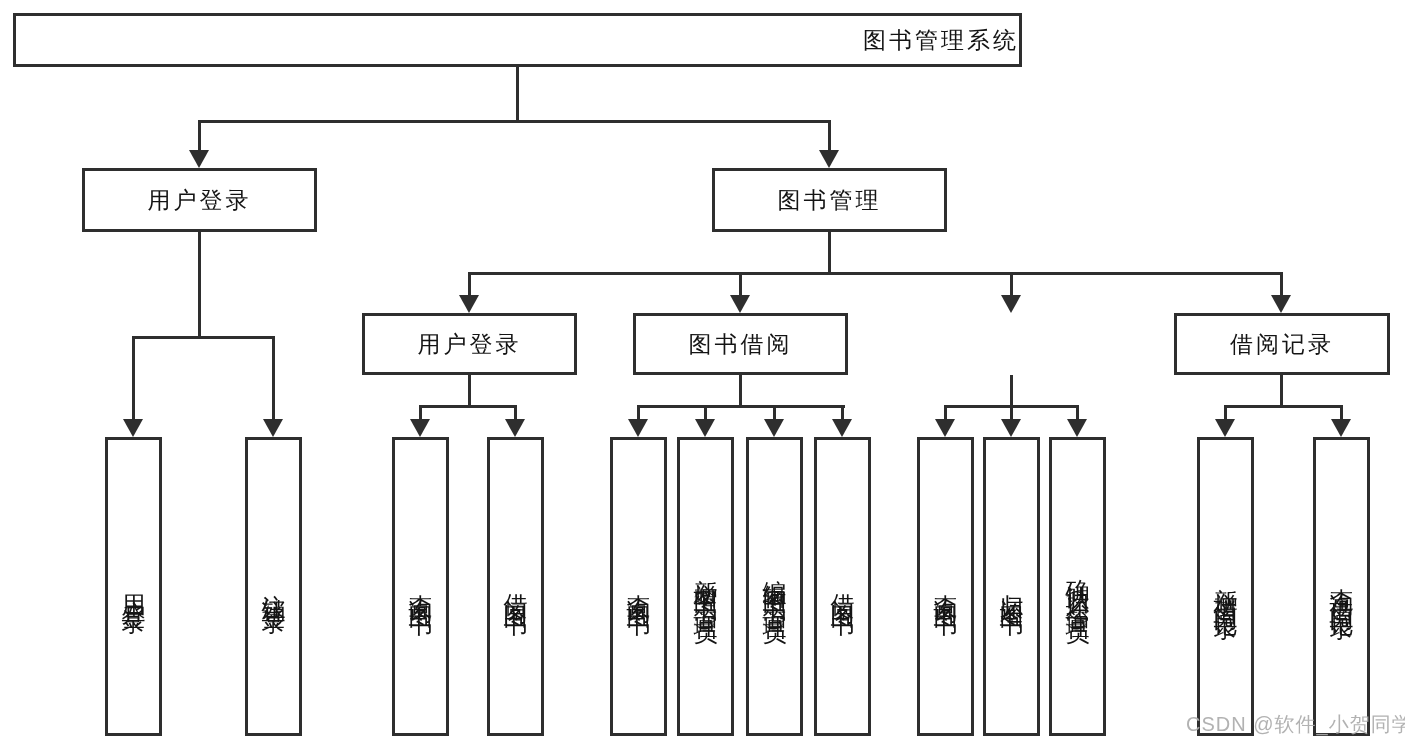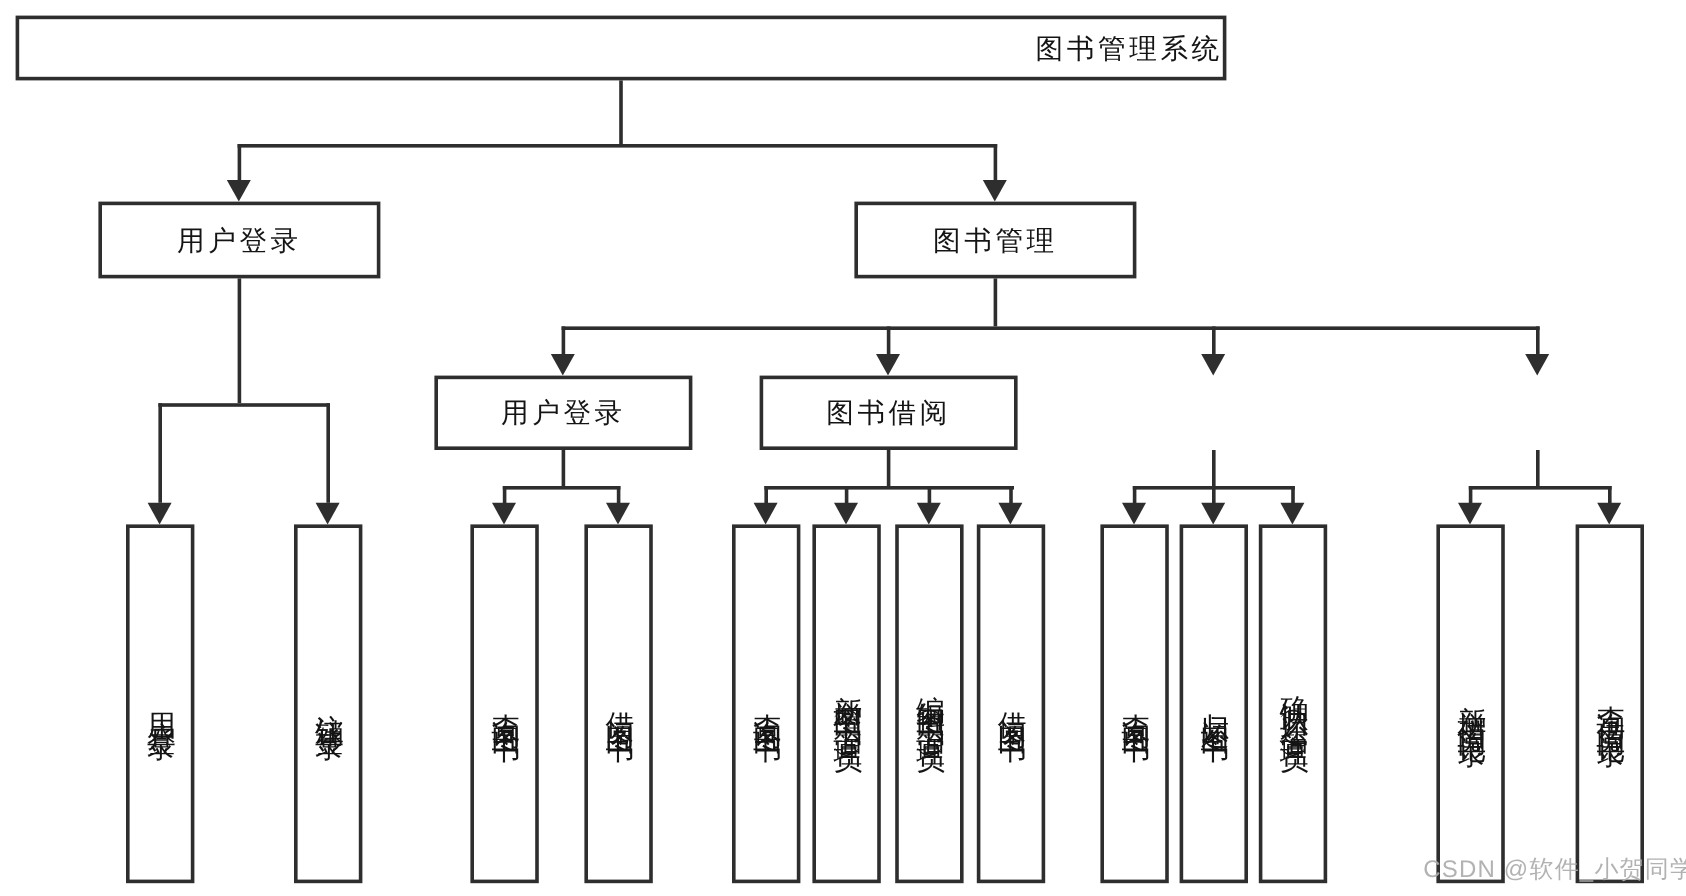--- a/index.html
+++ b/index.html
@@ -92,20 +92,23 @@
   <div class="ah" style="left:1001px;top:295px;"></div>
   <div class="vl" style="left:1280px;top:272px;height:25px;"></div>
   <div class="ah" style="left:1271px;top:295px;"></div>
 
   <div class="node" style="left:362px;top:313px;width:215px;height:62px;">
     <span class="hlabel">用户登录</span>
   </div>
   <div class="node" style="left:633px;top:313px;width:215px;height:62px;">
     <span class="hlabel">图书借阅</span>
   </div>
+  <div class="node" style="left:1174px;top:313px;width:216px;height:62px;">
+    <span class="hlabel">借阅记录</span>
+  </div>
 
   <div class="vl" style="left:468px;top:375px;height:30px;"></div>
   <div class="hl" style="left:419px;top:405px;width:98px;"></div>
   <div class="vl" style="left:419px;top:405px;height:16px;"></div>
   <div class="ah" style="left:410px;top:419px;"></div>
   <div class="vl" style="left:514px;top:405px;height:16px;"></div>
   <div class="ah" style="left:505px;top:419px;"></div>
 
   <div class="vl" style="left:739px;top:375px;height:30px;"></div>
   <div class="hl" style="left:637px;top:405px;width:208px;"></div>

